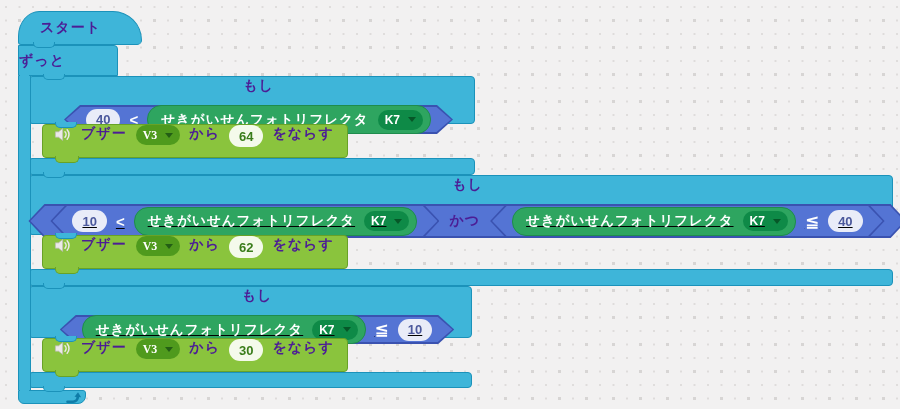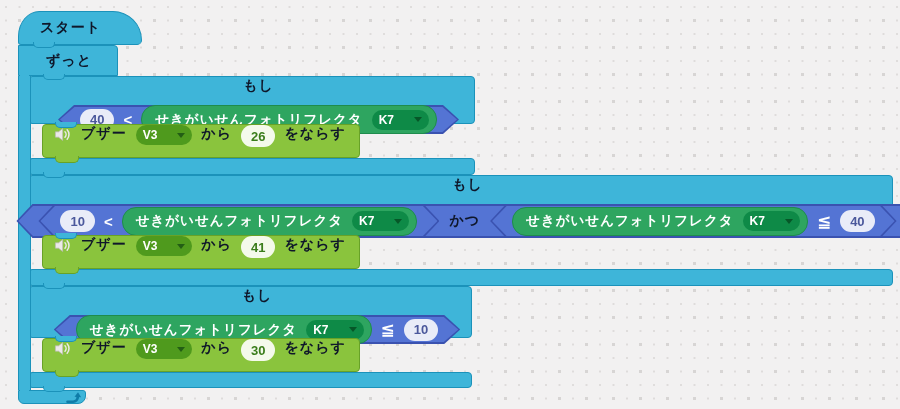--- a/index.html
+++ b/index.html
@@ -12,51 +12,51 @@
       radial-gradient(circle,#dedcdb 1px,transparent 1.3px);
     background-size:27px 27px,13.5px 13.5px;
     background-position:6px 7px,-0.75px 0.25px;
   }
   .abs{position:absolute;box-sizing:border-box;}
   
   .cyan-piece{background:var(--cyan);border:1.5px solid var(--cyan-border);}
   .hat{left:18px;top:11px;width:124px;height:34px;border-radius:22px 30px 5px 3px / 26px 30px 5px 3px;
        display:flex;align-items:center;padding-left:21px;z-index:2;}
   .fv-head{left:18px;top:45px;width:100px;height:31px;border-radius:0 4px 0 0;
-       display:flex;align-items:center;padding-left:27px;z-index:1;}
+       display:flex;align-items:center;z-index:1;}
   .fv-arm{left:18px;top:76px;width:13px;height:314px;border-left:1.5px solid var(--cyan-border);border-right:1.5px solid var(--cyan-border);z-index:1;}
   .fv-foot{left:18px;top:390px;width:68px;height:14px;border-radius:0 3px 8px 6px;z-index:1;
        display:flex;align-items:center;justify-content:flex-end;padding-right:3px;}
   .if-head{display:flex;align-items:center;gap:10px;padding-left:12px;border-radius:2px 4px 4px 2px;z-index:1;flex-direction:column;}
   .if-arm{border-radius:2px 4px 4px 2px;z-index:1;}
   
   .tab{background:var(--cyan);border:1.5px solid var(--cyan-border);border-top:none;border-radius:0 0 5px 5px;width:22px;height:6px;z-index:3;}
   .patch{background:var(--cyan);z-index:4;}
   
   .hex{position:relative;display:flex;align-items:center;gap:9px;padding:0 22px;}
   .hex::before{content:'';position:absolute;inset:0;background:var(--blue-border);
     clip-path:polygon(16px 0,calc(100% - 16px) 0,100% 50%,calc(100% - 16px) 100%,16px 100%,0 50%);}
   .hex::after{content:'';position:absolute;inset:2px;background:var(--blue);
     clip-path:polygon(14.5px 0,calc(100% - 14.5px) 0,100% 50%,calc(100% - 14.5px) 100%,14.5px 100%,0 50%);}
   .hex>*{position:relative;z-index:1;}
   .hex.h-lg{height:46px;}
-  .hex.h-md{height:34px;}
+  .hex.h-md{height:34px;text-decoration:underline;}
   .hex.h-sm{height:32px;}
   
   .reporter{display:flex;align-items:center;gap:9px;height:27px;border-radius:14px;
     background:var(--green);border:1.5px solid var(--green-border);padding:0 7px 0 13px;color:#fff;text-align:right;}
-  .pill{display:flex;align-items:center;gap:20px;height:20px;border-radius:10px;padding:0 7px;
+  .pill{display:flex;align-items:center;gap:8px;height:20px;border-radius:10px;padding:0 7px;
     color:#fff;font-weight:700;font-size:12px;}
   .pill.g{background:var(--green-dark);}
-  .pill.l{background:var(--lime-dark);}
+  .pill.l{background:var(--lime-dark);font-family:Liberation Serif, serif;}
   .dd{width:0;height:0;border-left:4px solid transparent;border-right:4px solid transparent;border-top:5px solid rgba(0,45,15,.55);}
   .num{display:flex;align-items:center;height:22px;border-radius:11px;padding:0 10px;font-weight:700;font-size:13px;}
   .num.b{background:var(--num-blue-bg);color:var(--num-blue-text);}
   .num.g{background:var(--num-green-bg);color:var(--num-green-text);}
-  .kw{color:#0f172a;font-size:14px;font-weight:600;letter-spacing:1px;white-space:nowrap;}
+  .kw{color:#4c1d95;font-size:14px;font-weight:600;letter-spacing:1px;white-space:nowrap;}
   .op{color:#fff;font-weight:800;font-size:15px;}
   .op.leq{font-size:17px;}
   .sensor-txt{font-size:13.5px;font-weight:600;letter-spacing:1px;white-space:nowrap;}
   
   .buzzer{position:absolute;left:42px;height:34px;display:flex;align-items:flex-start;gap:9px;
     background:var(--lime);border:1.5px solid var(--lime-border);border-radius:4px;
     padding:0 13px 0 10px;z-index:2;box-sizing:border-box;}
   .buzzer::after{content:'';position:absolute;left:12px;bottom:-6px;width:22px;height:6px;
     background:var(--lime);border:1.5px solid var(--lime-border);border-top:none;border-radius:0 0 5px 5px;}
   .icon-wrap{display:flex;align-items:center;}
@@ -110,21 +110,21 @@
         <path d="M2.5 7.2 v5.6 h3.4 l4.3 3.6 V3.6 L5.9 7.2 Z" fill="#ebe9e7" stroke="#b9b5b1" stroke-width="0.7"></path>
         <path d="M12.6 7.1 a4.2 4.2 0 0 1 0 5.8 M14.9 5.1 a7.2 7.2 0 0 1 0 9.8" fill="none" stroke="#ebe9e7" stroke-width="1.6" stroke-linecap="round"></path>
       </svg>
     </span>
     <span class="kw">ブザー</span>
     <span class="pill l">
       <span>V3</span>
       <i class="dd"></i>
     </span>
     <span class="kw">から</span>
-    <span class="num g">26</span>
+    <span class="num g">64</span>
     <span class="kw">をならす</span>
   </div>
 
   <div class="abs cyan-piece if-arm" style="left:30px;top:158px;width:445px;height:17px;"></div>
   <div class="abs tab" style="left:43px;top:172px;"></div>
 
   <div class="abs cyan-piece if-head" style="left:30px;top:175px;width:863px;height:60px;">
     <span class="kw">もし</span>
     <div class="hex h-lg" style="gap:10px;">
       <div class="hex h-md">
@@ -161,21 +161,21 @@
         <path d="M2.5 7.2 v5.6 h3.4 l4.3 3.6 V3.6 L5.9 7.2 Z" fill="#ebe9e7" stroke="#b9b5b1" stroke-width="0.7"></path>
         <path d="M12.6 7.1 a4.2 4.2 0 0 1 0 5.8 M14.9 5.1 a7.2 7.2 0 0 1 0 9.8" fill="none" stroke="#ebe9e7" stroke-width="1.6" stroke-linecap="round"></path>
       </svg>
     </span>
     <span class="kw">ブザー</span>
     <span class="pill l">
       <span>V3</span>
       <i class="dd"></i>
     </span>
     <span class="kw">から</span>
-    <span class="num g">41</span>
+    <span class="num g">62</span>
     <span class="kw">をならす</span>
   </div>
 
   <div class="abs cyan-piece if-arm" style="left:30px;top:269px;width:863px;height:17px;"></div>
   <div class="abs tab" style="left:43px;top:283px;"></div>
 
   <div class="abs cyan-piece if-head" style="left:30px;top:286px;width:442px;height:52px;">
     <span class="kw">もし</span>
     <div class="hex h-md" style="height:35px;">
       <div class="reporter">

